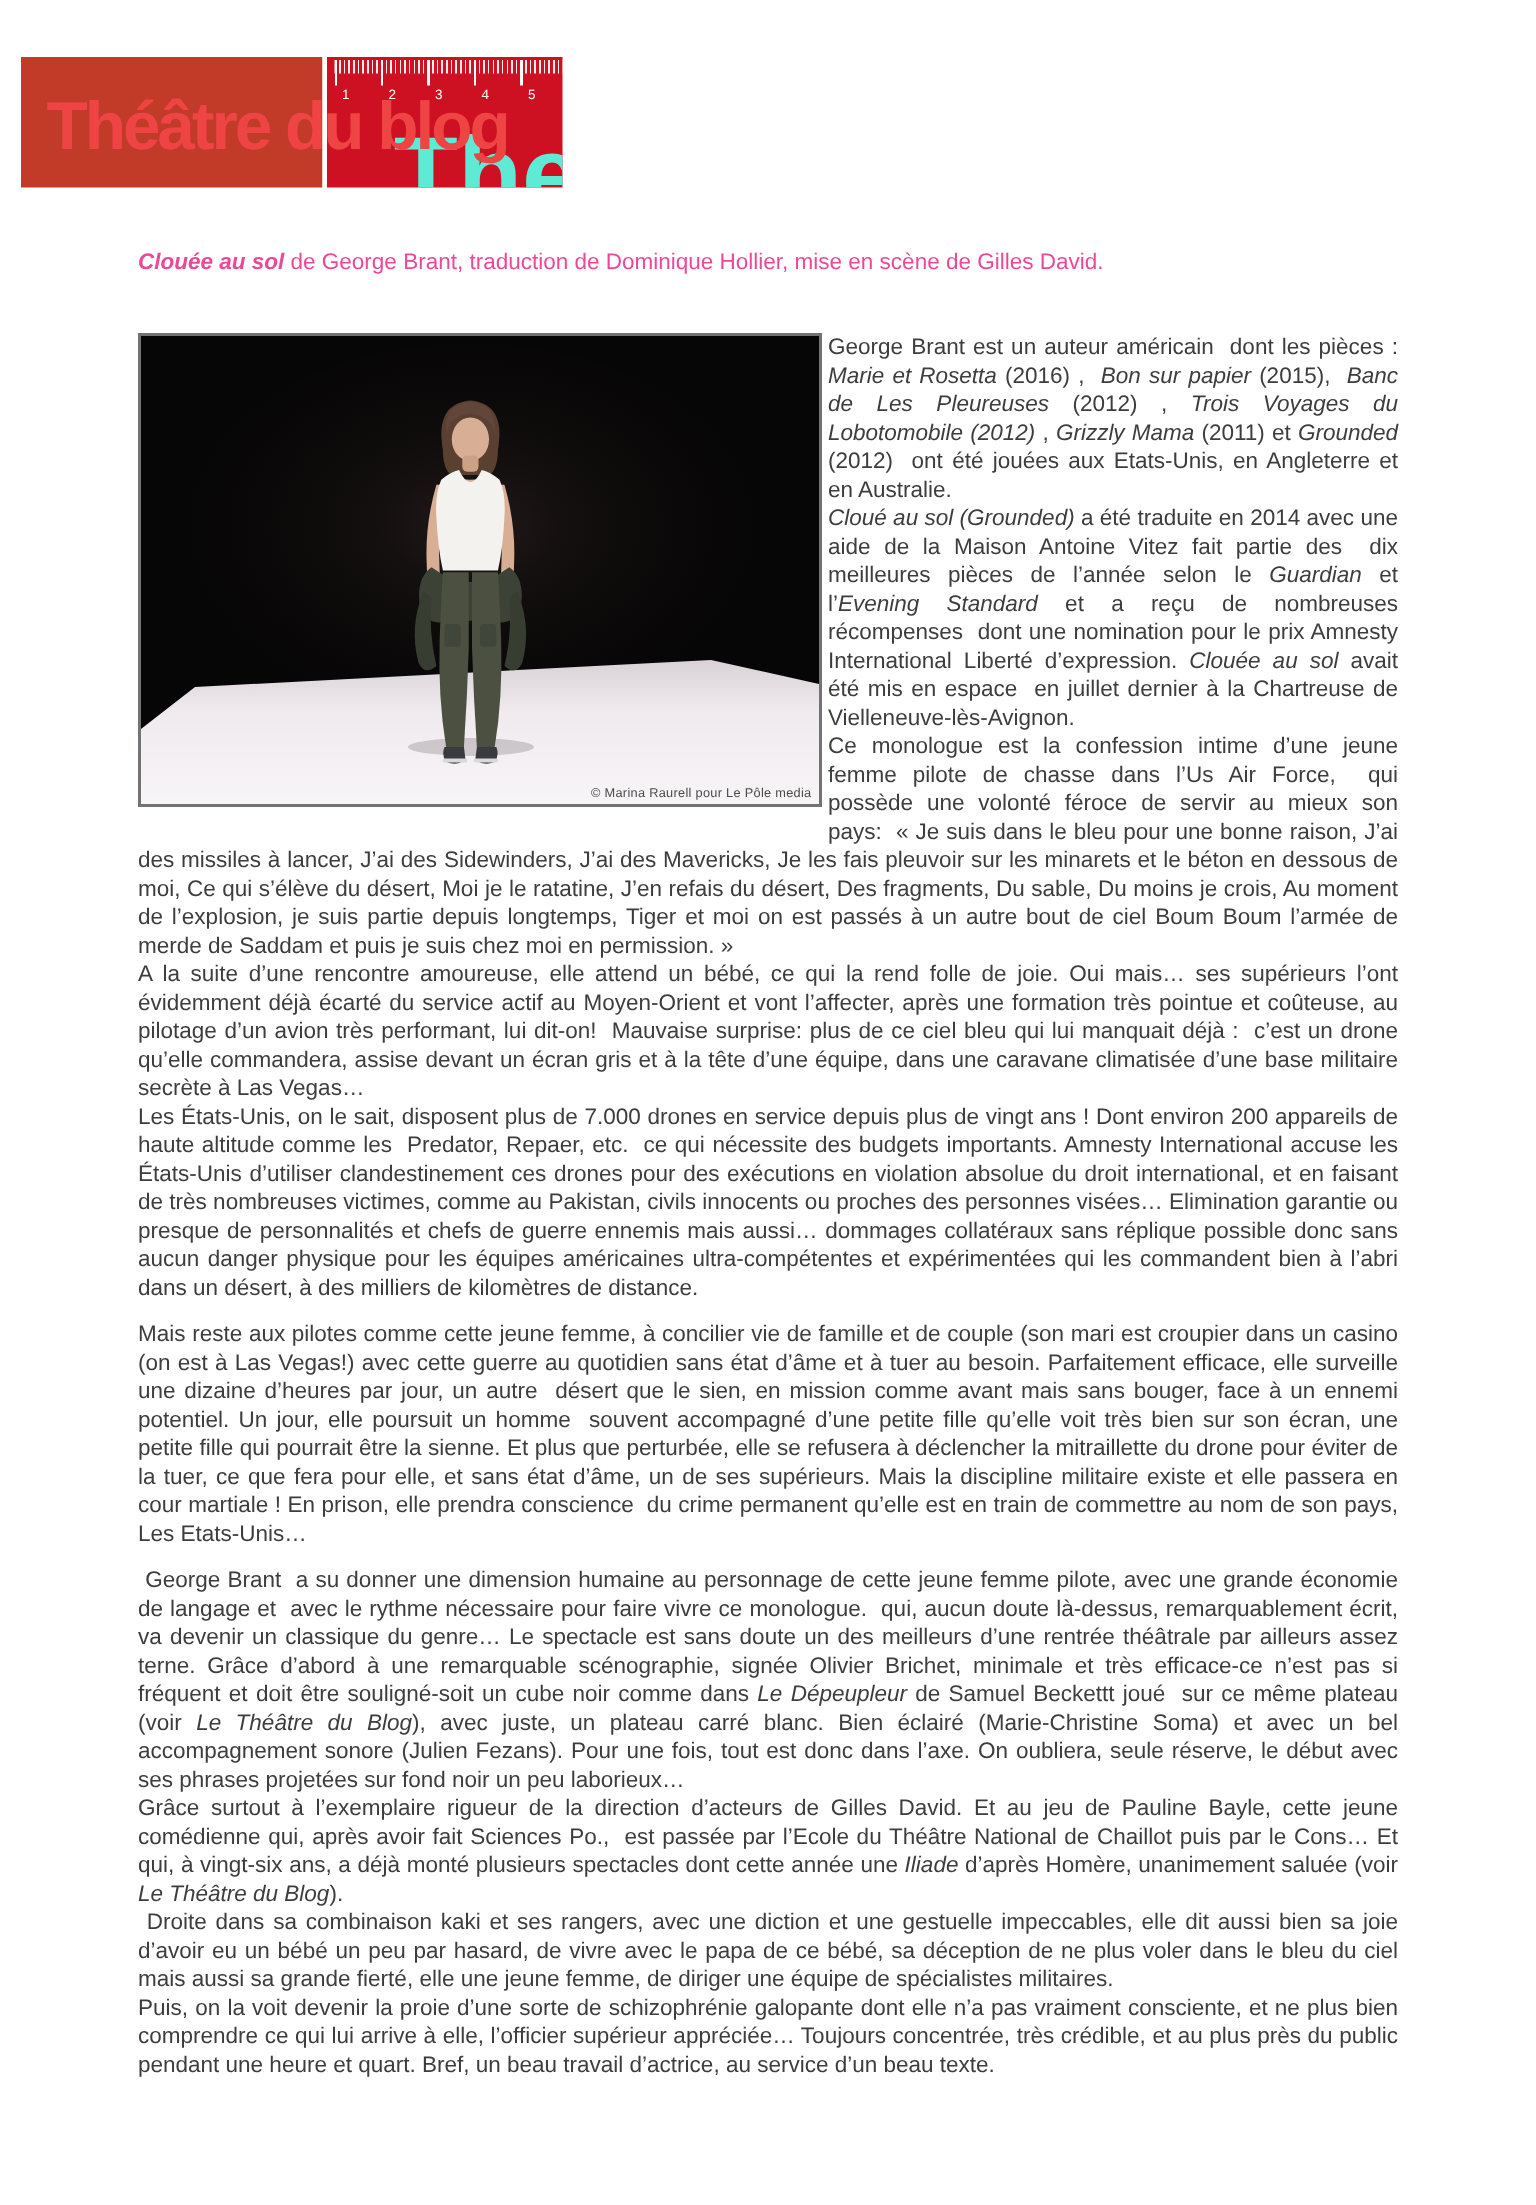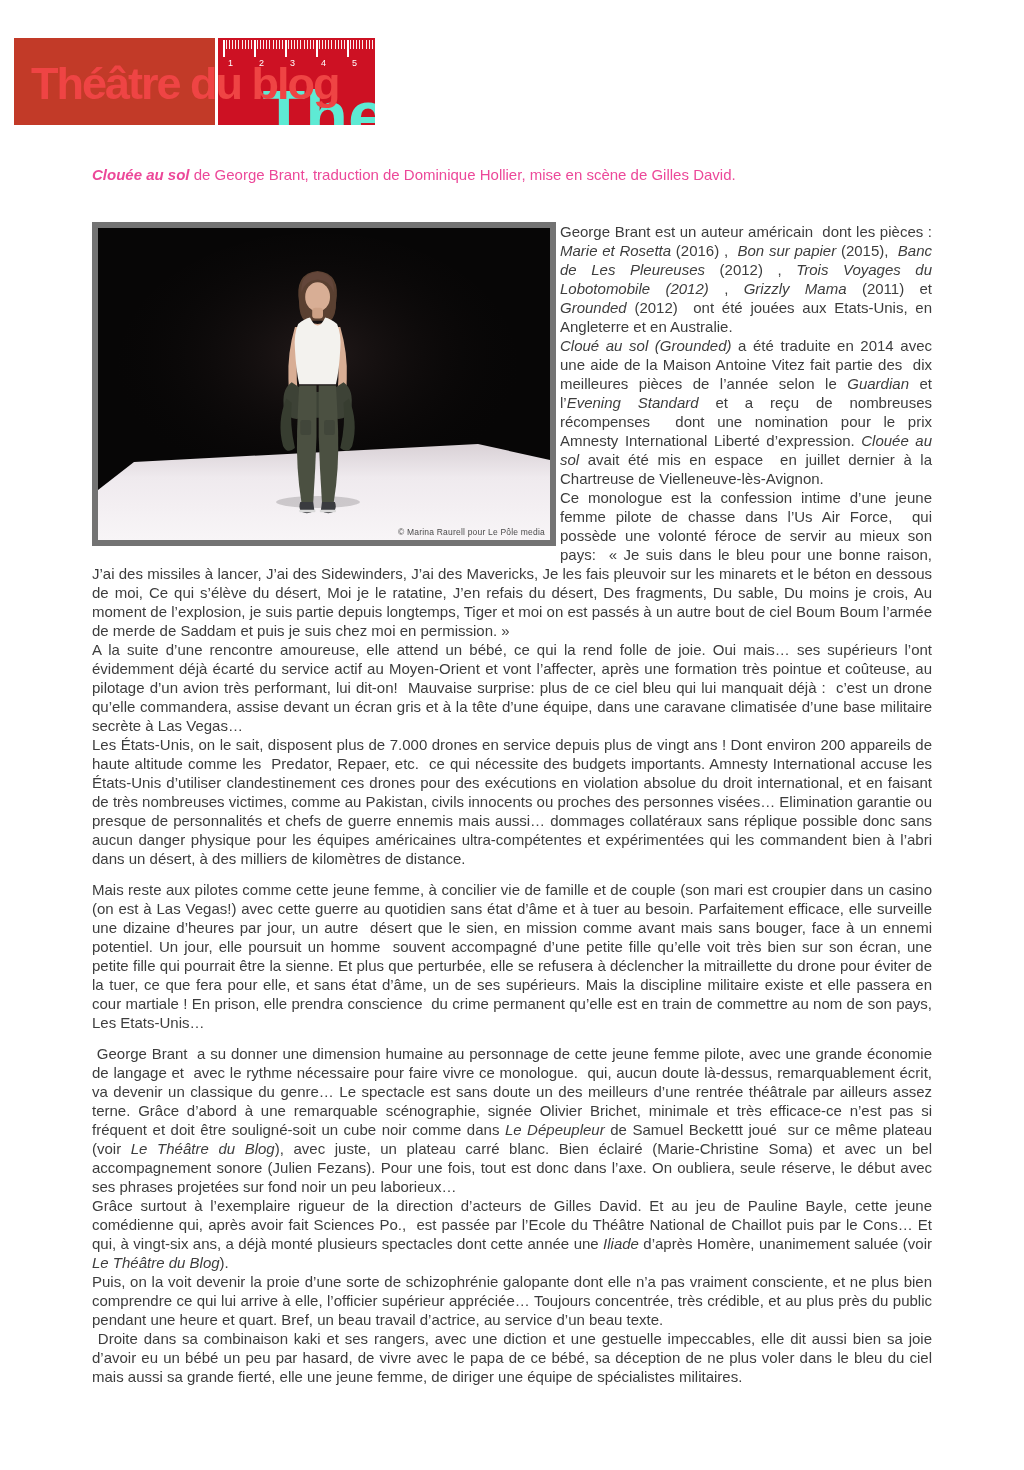--- a/index.html
+++ b/index.html
@@ -37,21 +37,21 @@
   .ruler-nums span:nth-child(5){left:134px;}
   
   .content{position:absolute;left:92px;top:165px;width:840px;color:#3d3d3d;}
   .title-line{font-size:15px;line-height:19px;margin:0 0 38px 0;color:#ec4899;text-align:left;}
   .article{overflow:visible;}
   .article p{margin:0;font-size:15px;line-height:19px;text-align:justify;}
   .p-gap{margin-top:12px !important;}
   .sig{margin-top:17px !important;text-align:left !important;}
   figure{margin:0;}
   .photo{
-    float:left;width:452px;height:312px;border:6px solid #737373;
+    float:left;width:452px;height:312px;border:2px solid #737373;
     margin:0 4px 8px 0;position:relative;background:#000;
   }
   .photo svg{display:block;width:452px;height:312px;}
   .credit{
     position:absolute;right:5px;bottom:3px;font-size:8.5px;color:#4a4a4a;letter-spacing:.2px;
   }
 </style>
 </head>
 <body>
 
@@ -123,16 +123,16 @@
     </figure>
 
     <p><span>George Brant est un auteur américain&nbsp; dont les pièces : </span><span style="font-style: italic;">Marie et Rosetta</span><span> (2016) ,&nbsp; </span><span style="font-style: italic;">Bon sur papier</span><span> (2015),&nbsp; </span><span style="font-style: italic;">Banc de Les Pleureuses</span><span> (2012) , </span><span style="font-style: italic;">Trois Voyages du Lobotomobile (2012)</span><span> , </span><span style="font-style: italic;">Grizzly Mama</span><span> (2011) et </span><span style="font-style: italic;">Grounded</span><span> (2012)&nbsp; ont été jouées aux Etats-Unis, en Angleterre et en Australie.</span></p>
     <p><span style="font-style: italic;">Cloué au sol (Grounded)</span><span> a été traduite en 2014 avec une aide de la Maison Antoine Vitez fait partie des&nbsp; dix meilleures pièces de l’année selon le </span><span style="font-style: italic;">Guardian</span><span> et l’</span><span style="font-style: italic;">Evening Standard</span><span> et a reçu de nombreuses récompenses&nbsp; dont une nomination pour le prix Amnesty International Liberté d’expression. </span><span style="font-style: italic;">Clouée au sol</span><span> avait été mis en espace&nbsp; en juillet dernier à la Chartreuse de Vielleneuve-lès-Avignon.</span></p>
     <p><span>Ce monologue est la confession intime d’une jeune femme pilote de chasse dans l’Us Air Force,&nbsp; qui possède une volonté féroce de servir au mieux son pays:&nbsp; « Je suis dans le bleu pour une bonne raison, J’ai des missiles à lancer, J’ai des Sidewinders, J’ai des Mavericks, Je les fais pleuvoir sur les minarets et le béton en dessous de moi, Ce qui s’élève du désert, Moi je le ratatine, J’en refais du désert, Des fragments, Du sable, Du moins je crois, Au moment de l’explosion, je suis partie depuis longtemps, Tiger et moi on est passés à un autre bout de ciel Boum Boum l’armée de merde de Saddam et puis je suis chez moi en permission. »</span></p>
     <p><span>A la suite d’une rencontre amoureuse, elle attend un bébé, ce qui la rend folle de joie. Oui mais… ses supérieurs l’ont évidemment déjà écarté du service actif au Moyen-Orient et vont l’affecter, après une formation très pointue et coûteuse, au pilotage d’un avion très performant, lui dit-on!&nbsp; Mauvaise surprise: plus de ce ciel bleu qui lui manquait déjà :&nbsp; c’est un drone qu’elle commandera, assise devant un écran gris et à la tête d’une équipe, dans une caravane climatisée d’une base militaire secrète à Las Vegas…</span></p>
     <p><span>Les États-Unis, on le sait, disposent plus de 7.000 drones en service depuis plus de vingt ans ! Dont environ 200 appareils de haute altitude comme les&nbsp; Predator, Repaer, etc.&nbsp; ce qui nécessite des budgets importants. Amnesty International accuse les États-Unis d’utiliser clandestinement ces drones pour des exécutions en violation absolue du droit international, et en faisant de très nombreuses victimes, comme au Pakistan, civils innocents ou proches des personnes visées… Elimination garantie ou presque de personnalités et chefs de guerre ennemis mais aussi… dommages collatéraux sans réplique possible donc sans aucun danger physique pour les équipes américaines ultra-compétentes et expérimentées qui les commandent bien à l’abri dans un désert, à des milliers de kilomètres de distance.</span></p>
     <p class="p-gap"><span>Mais reste aux pilotes comme cette jeune femme, à concilier vie de famille et de couple (son mari est croupier dans un casino (on est à Las Vegas!) avec cette guerre au quotidien sans état d’âme et à tuer au besoin. Parfaitement efficace, elle surveille une dizaine d’heures par jour, un autre&nbsp; désert que le sien, en mission comme avant mais sans bouger, face à un ennemi potentiel. Un jour, elle poursuit un homme&nbsp; souvent accompagné d’une petite fille qu’elle voit très bien sur son écran, une petite fille qui pourrait être la sienne. Et plus que perturbée, elle se refusera à déclencher la mitraillette du drone pour éviter de la tuer, ce que fera pour elle, et sans état d’âme, un de ses supérieurs. Mais la discipline militaire existe et elle passera en cour martiale ! En prison, elle prendra conscience&nbsp; du crime permanent qu’elle est en train de commettre au nom de son pays, Les Etats-Unis…</span></p>
     <p class="p-gap"><span>&nbsp;George Brant&nbsp; a su donner une dimension humaine au personnage de cette jeune femme pilote, avec une grande économie de langage et&nbsp; avec le rythme nécessaire pour faire vivre ce monologue.&nbsp; qui, aucun doute là-dessus, remarquablement écrit, va devenir un classique du genre… Le spectacle est sans doute un des meilleurs d’une rentrée théâtrale par ailleurs assez terne. Grâce d’abord à une remarquable scénographie, signée Olivier Brichet, minimale et très efficace-ce n’est pas si fréquent et doit être souligné-soit un cube noir comme dans </span><span style="font-style: italic;">Le Dépeupleur</span><span> de Samuel Beckettt joué&nbsp; sur ce même plateau (voir </span><span style="font-style: italic;">Le Théâtre du Blog</span><span>), avec juste, un plateau carré blanc. Bien éclairé (Marie-Christine Soma) et avec un bel accompagnement sonore (Julien Fezans). Pour une fois, tout est donc dans l’axe. On oubliera, seule réserve, le début avec ses phrases projetées sur fond noir un peu laborieux…</span></p>
     <p><span>Grâce surtout à l’exemplaire rigueur de la direction d’acteurs de Gilles David. Et au jeu de Pauline Bayle, cette jeune comédienne qui, après avoir fait Sciences Po.,&nbsp; est passée par l’Ecole du Théâtre National de Chaillot puis par le Cons… Et qui, à vingt-six ans, a déjà monté plusieurs spectacles dont cette année une </span><span style="font-style: italic;">Iliade</span><span> d’après Homère, unanimement saluée (voir </span><span style="font-style: italic;">Le Théâtre du Blog</span><span>).</span></p>
+    <p><span>&nbsp;Droite dans sa combinaison kaki et ses rangers, avec une diction et une gestuelle impeccables, elle dit aussi bien sa joie d’avoir eu un bébé un peu par hasard, de vivre avec le papa de ce bébé, sa déception de ne plus voler dans le bleu du ciel mais aussi sa grande fierté, elle une jeune femme, de diriger une équipe de spécialistes militaires.</span></p>
     <p><span>Puis, on la voit devenir la proie d’une sorte de schizophrénie galopante dont elle n’a pas vraiment consciente, et ne plus bien comprendre ce qui lui arrive à elle, l’officier supérieur appréciée… Toujours concentrée, très crédible, et au plus près du public pendant une heure et quart. Bref, un beau travail d’actrice, au service d’un beau texte.</span></p>
-    <p><span>&nbsp;Droite dans sa combinaison kaki et ses rangers, avec une diction et une gestuelle impeccables, elle dit aussi bien sa joie d’avoir eu un bébé un peu par hasard, de vivre avec le papa de ce bébé, sa déception de ne plus voler dans le bleu du ciel mais aussi sa grande fierté, elle une jeune femme, de diriger une équipe de spécialistes militaires.</span></p>
   </div>
 </div>
 
 </body></html>

